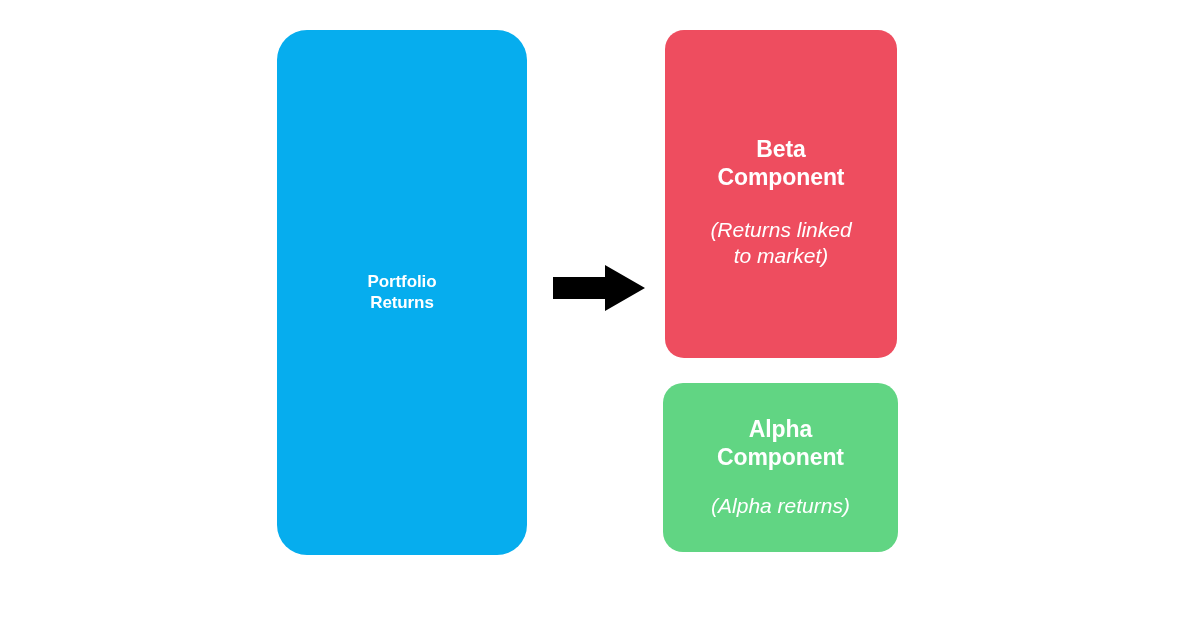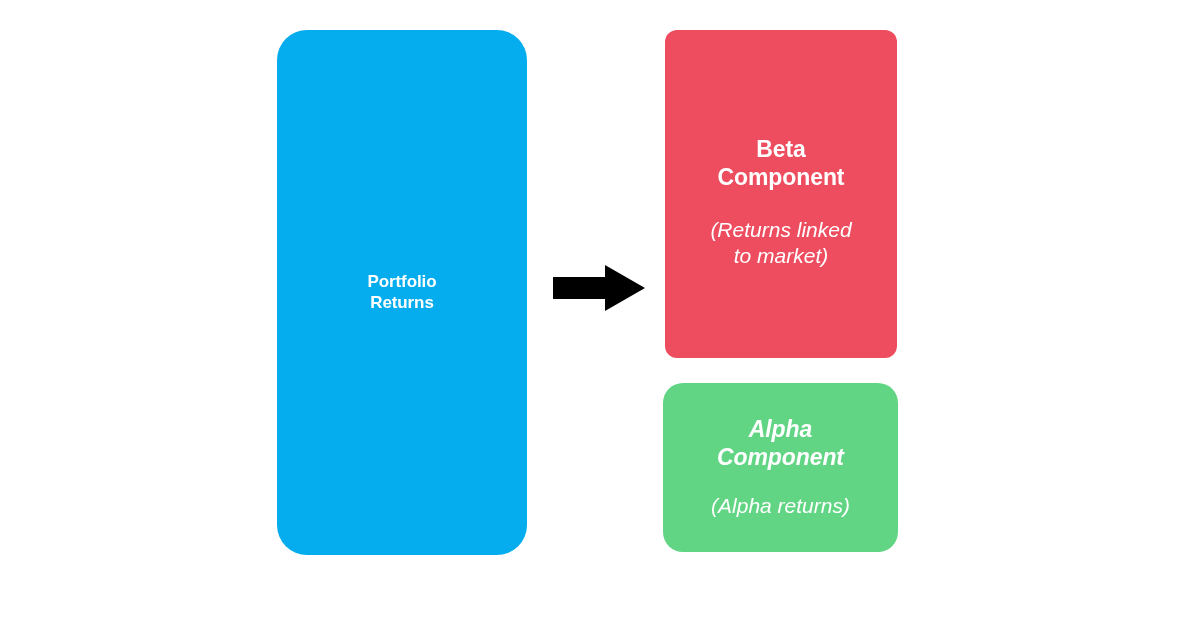--- a/index.html
+++ b/index.html
@@ -57,21 +57,21 @@
     font-size: 17px;
   }
 
   
   #node-beta-component {
     left: 665px;
     top: 30px;
     width: 232px;
     height: 328px;
     background: #ee4d5f;
-    border-radius: 12px;
+    border-radius: 19px;
   }
   #node-beta-component .node-title {
     font-size: 23px;
     margin-top: 72px;
   }
   #node-beta-component .node-subtitle {
     font-size: 21px;
     margin-top: 26px;
     margin-bottom: 56px;
   }
@@ -81,21 +81,20 @@
     left: 663px;
     top: 383px;
     width: 235px;
     height: 169px;
     background: #61d583;
     border-radius: 20px;
   }
   #node-alpha-component .node-title {
     font-size: 23px;
     margin-top: 13px;
-    font-style: italic;
   }
   #node-alpha-component .node-subtitle {
     font-size: 21px;
     margin-top: 22px;
     margin-bottom: 14px;
   }
 
   
   #flow-arrow {
     position: absolute;

